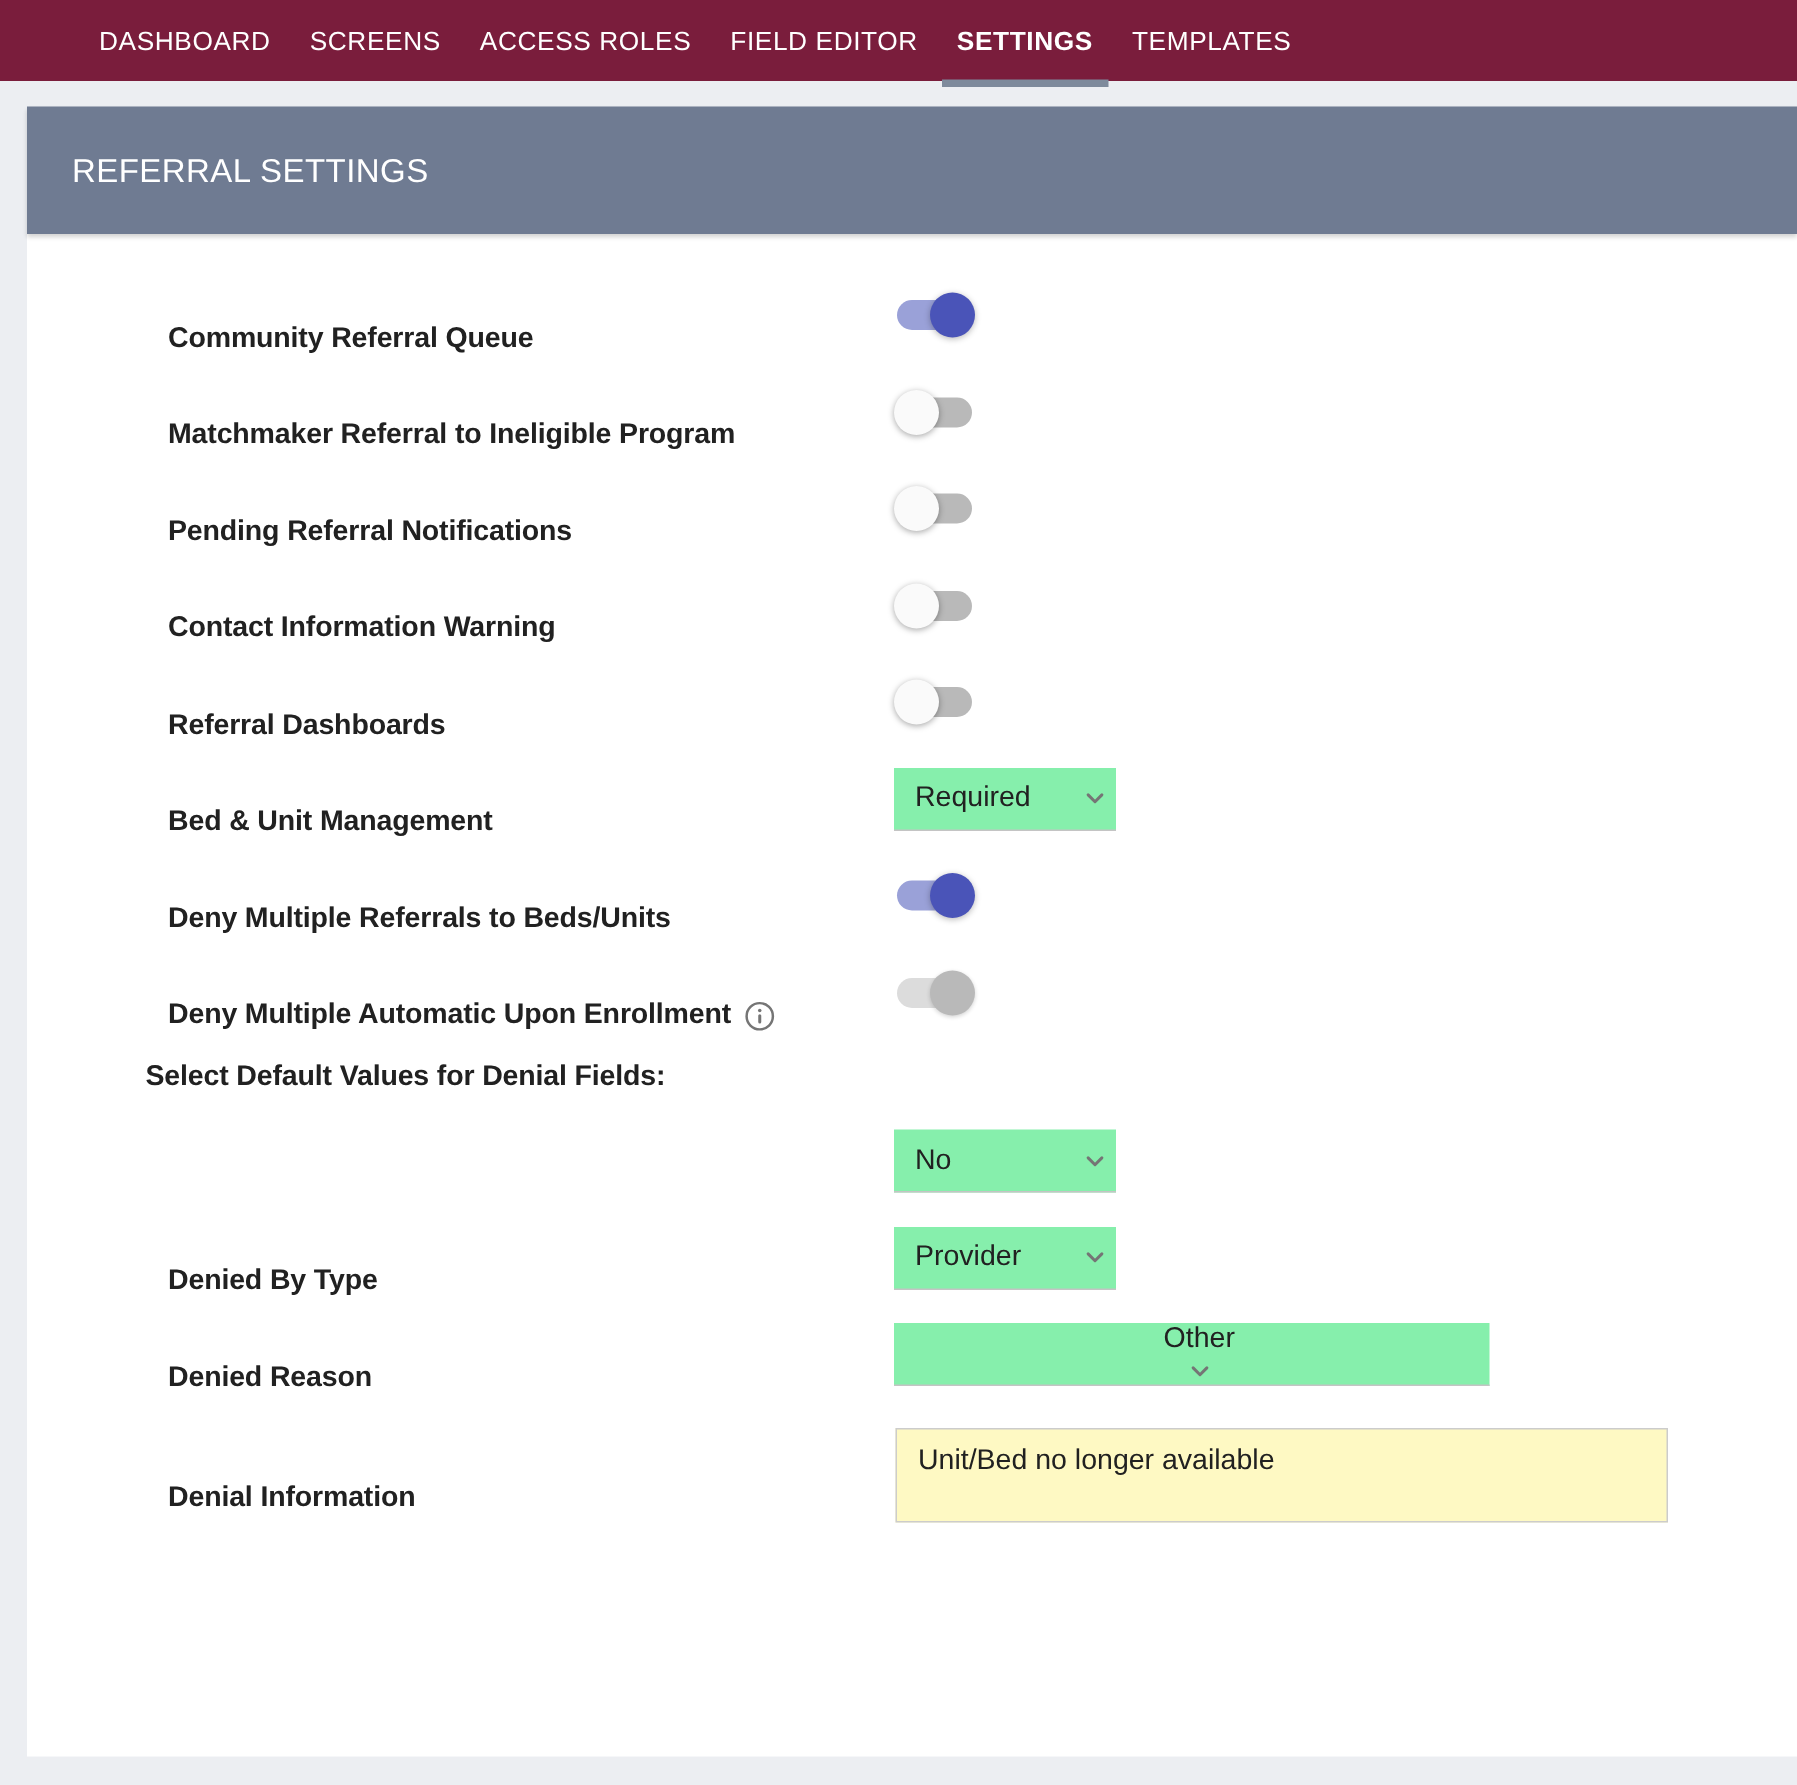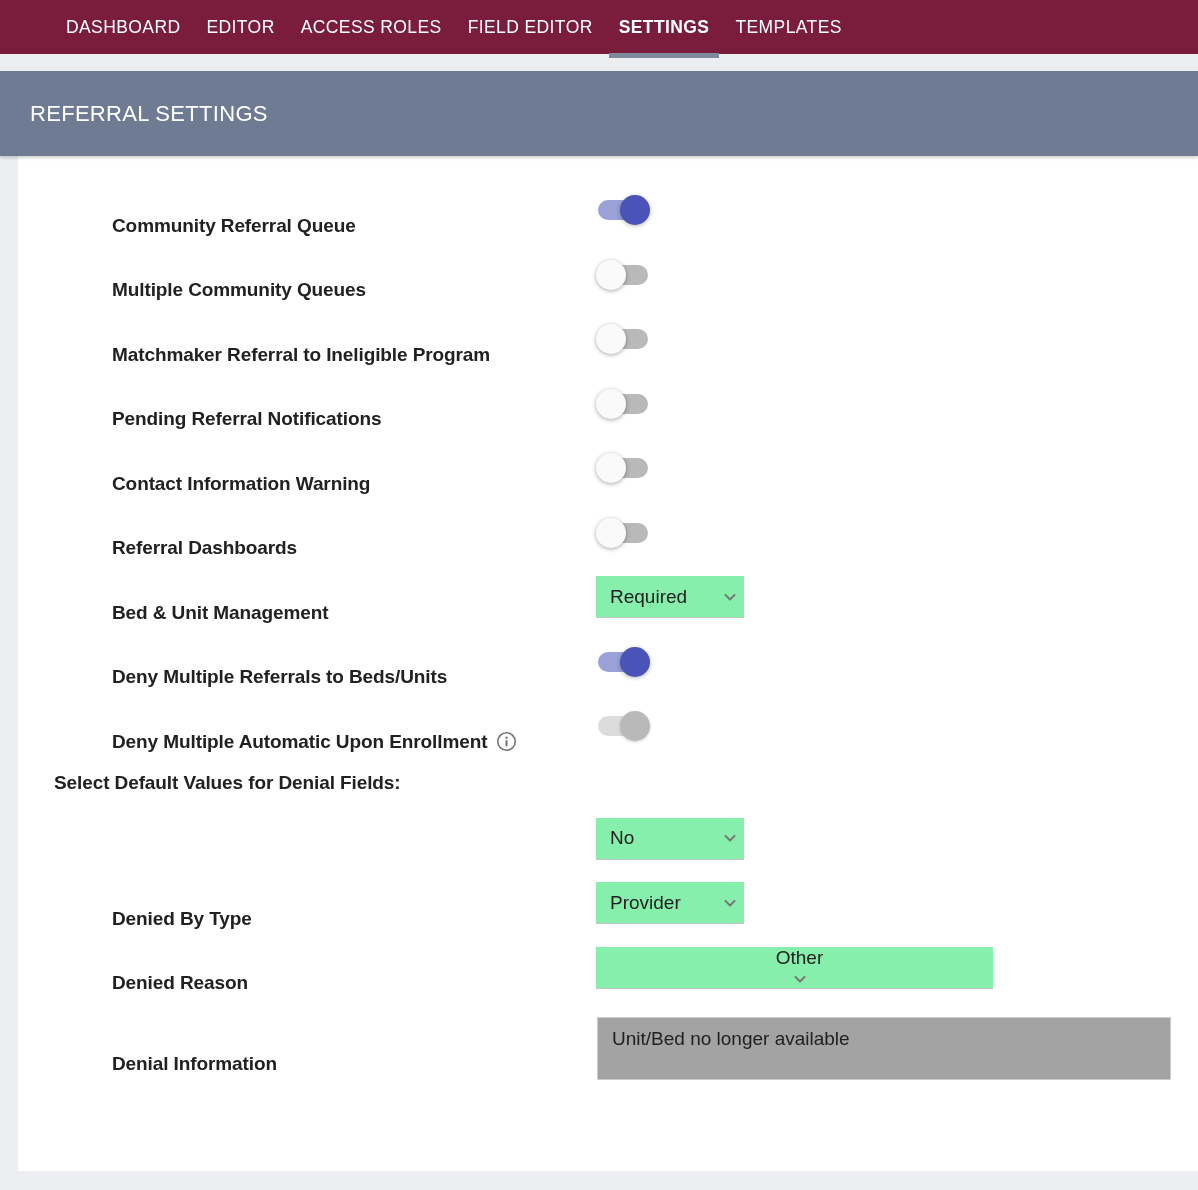--- a/index.html
+++ b/index.html
@@ -33,20 +33,21 @@
     content:"";
     position:absolute;
     left:3px; right:3px;
     bottom:-20px;
     height:5px;
     background:#7e8a9c;
   }
 
   
   .page-header {
+    margin-left:18px;
     margin-top:17px;
     height:85px;
     background:#6f7b92;
     display:flex;
     align-items:center;
     padding-left:30px;
     box-shadow:0 2px 3px rgba(0,0,0,.18);
     position:relative;
     z-index:2;
   }
@@ -78,21 +79,21 @@
     display:flex;
     align-items:center;
     gap:9px;
     letter-spacing:-0.1px;
     margin-top:31px;
   }
   .section-row {
     height:48px;
     display:flex;
     align-items:center;
-    padding-left:36px;
+    padding-left:79px;
   }
   .section-title {
     font-size:19px;
     font-weight:700;
     letter-spacing:-0.1px;
   }
 
   
   .toggle {
     position:absolute;
@@ -148,67 +149,60 @@
   .chevron { width:20px; height:20px; flex:0 0 auto; }
 
   
   .info-icon { width:21px; height:21px; display:inline-block; }
 
   
   .row-textarea { margin-top:16.5px; height:63px; }
   .denial-textarea {
     position:absolute;
     left:579px;
-    width:574px;
+    width:515px;
     height:63px;
     border:1px solid #cccccc;
-    background:#a3a3a3;
+    background:#fef9c3;
     padding:9px 14px;
     font-family:"Liberation Sans", sans-serif;
     font-size:19px;
     color:#212121;
     resize:none;
     outline:none;
     line-height:1.3;
     border-radius:0;
   }
 </style>
 </head>
 <body>
 
 <div class="navbar">
   <div class="nav-item">DASHBOARD</div>
-  <div class="nav-item">EDITOR</div>
+  <div class="nav-item">SCREENS</div>
   <div class="nav-item">ACCESS ROLES</div>
   <div class="nav-item">FIELD EDITOR</div>
   <div class="nav-item active">SETTINGS</div>
   <div class="nav-item">TEMPLATES</div>
 </div>
 
 <div class="page-header">
   <div class="page-title">REFERRAL SETTINGS</div>
 </div>
 
 <div class="content">
 
   <div class="row">
     <span class="label">Community Referral Queue</span>
     <span class="toggle" data-state="on">
       <span class="track"></span>
       <span class="knob"></span>
     </span>
   </div>
 
-  <div class="row">
-    <span class="label">Multiple Community Queues</span>
-    <span class="toggle" data-state="off">
-      <span class="track"></span>
-      <span class="knob"></span>
-    </span>
-  </div>
 
   <div class="row">
     <span class="label">Matchmaker Referral to Ineligible Program</span>
     <span class="toggle" data-state="off">
       <span class="track"></span>
       <span class="knob"></span>
     </span>
   </div>
 
   <div class="row">

